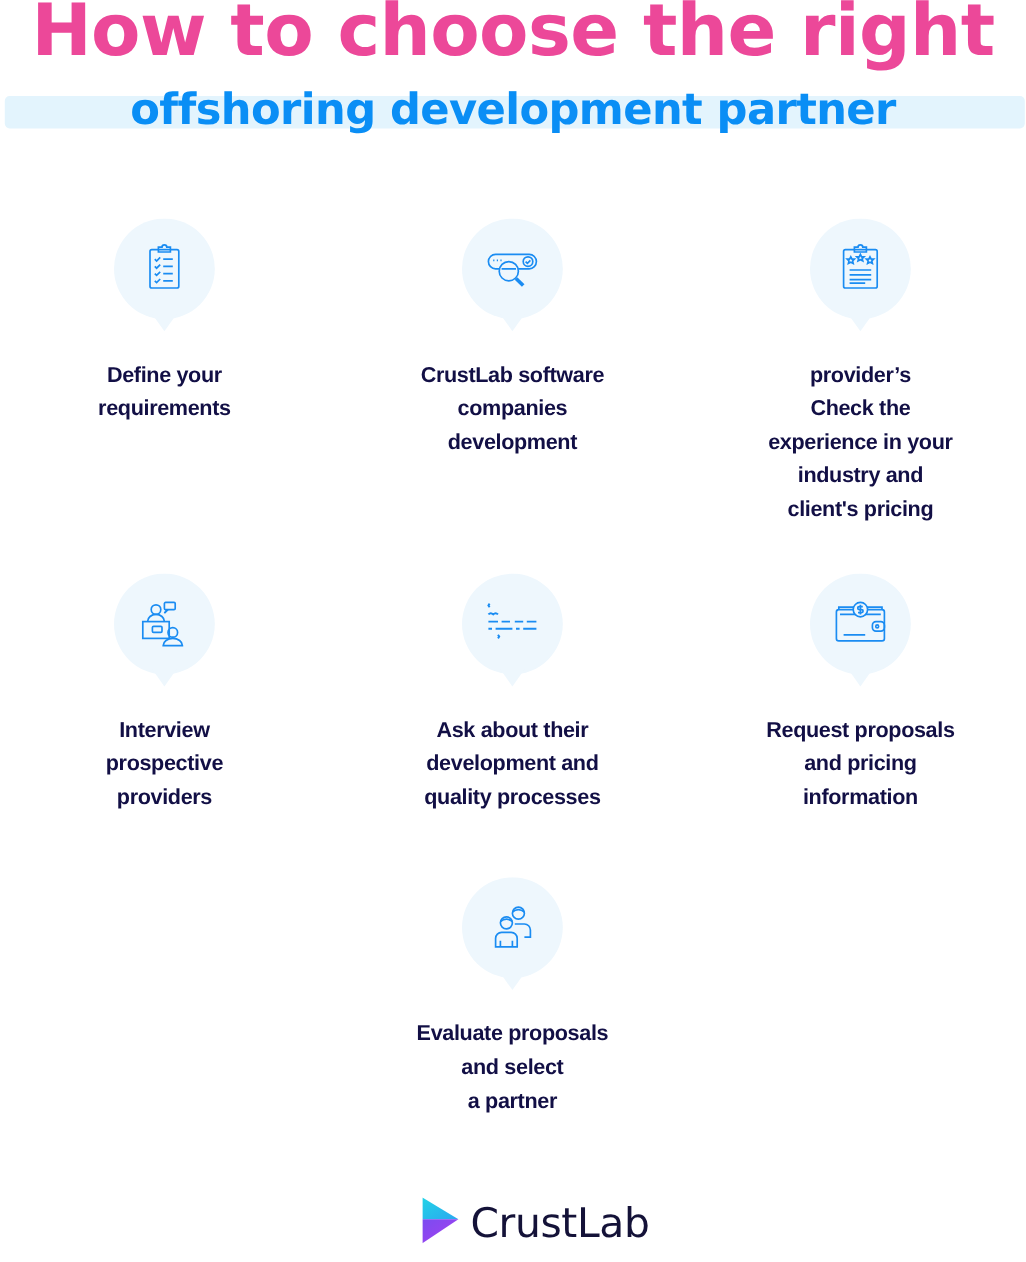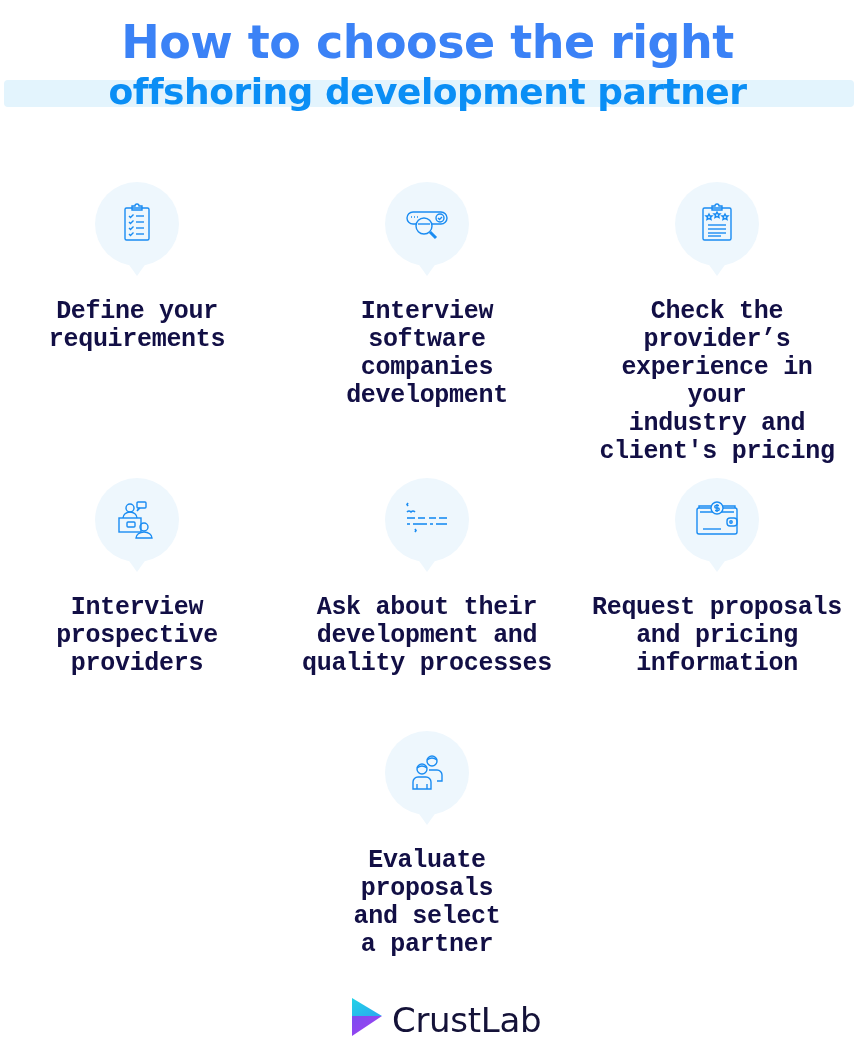--- a/index.html
+++ b/index.html
@@ -1,43 +1,43 @@
 <!DOCTYPE html>
 <html><head>
 <meta charset="utf-8">
 <style>
   html, body { margin: 0; padding: 0; background: #ffffff; }
   body {
     width: 855px; height: 1052px; position: relative; overflow: hidden;
     font-family: "DejaVu Sans", sans-serif;
   }
   .title1 {
-    position: absolute; left: 0; top: 16px; width: 855px; text-align: center;
+    position: absolute; left: 0; top: 0; width: 855px; text-align: center;
     font-family: "DejaVu Sans", sans-serif; font-weight: bold;
-    font-size: 46px; line-height: 52px; color: #3b82f6; letter-spacing: -0.5px;
+    font-size: 60px; line-height: 52px; color: #ec4899; letter-spacing: -0.5px;
   }
   .band {
     position: absolute; left: 4px; top: 80px; width: 850px; height: 27px;
     background: #e3f4fd; border-radius: 4px;
   }
   .title2 {
     position: absolute; left: 0; top: 66px; width: 855px; text-align: center;
     font-family: "DejaVu Sans", sans-serif; font-weight: bold;
     font-size: 36px; line-height: 52px; color: #0a8ef5; letter-spacing: -0.5px;
   }
   .step { position: absolute; width: 260px; }
   .bubble {
     position: absolute; left: 86px; top: 0; width: 88px; height: 96px;
   }
   .bubble svg.bg { position: absolute; left: 0; top: 0; }
   .bubble .ico { position: absolute; left: 22px; top: 20px; width: 44px; height: 44px; }
   .label {
     position: absolute; left: 0; top: 116px; width: 260px; text-align: center;
-    font-family: Liberation Mono, monospace; font-weight: bold;
-    font-size: 25px; line-height: 28px; color: #120f45; letter-spacing: -0.3px;
+    font-family: Liberation Sans, sans-serif; font-weight: bold;
+    font-size: 18px; line-height: 28px; color: #120f45; letter-spacing: -0.3px;
   }
   .logo { position: absolute; left: 352px; top: 996px; height: 42px; width: 160px; }
   .logo-text {
     position: absolute; left: 40px; top: 4px;
     font-family: "DejaVu Sans", sans-serif; font-size: 34px; font-weight: 500;
     color: #141238; letter-spacing: -0.3px;
   }
 </style>
 </head>
 <body>
@@ -83,21 +83,21 @@
         <path d="M33 16 l1.5 1.5 l2.5 -2.5"></path>
       <line x1="6" y1="15" x2="7" y2="15"></line>
         <line x1="9" y1="15" x2="10" y2="15"></line>
         <line x1="12" y1="15" x2="13" y2="15"></line>
       <circle cx="19" cy="24" r="8" fill="#eef7fd"></circle>
       <line x1="13" y1="22" x2="25" y2="22"></line>
       <line x1="25" y1="30" x2="31" y2="36" stroke-width="3"></line>
     </svg>
   </div>
   <div class="label">
-    <div>Interview software</div>
+    <div>CrustLab software</div>
       <div>companies</div>
       <div>development</div>
   </div>
 </div>
 
 <div class="step" style="left:587px; top:182px;">
   <div class="bubble">
     <svg class="bg" width="88" height="96" viewBox="0 0 88 96">
         <circle cx="44" cy="42" r="42" fill="#eef7fd"></circle>
         <polygon points="34,80 54,80 44,94" fill="#eef7fd"></polygon>
@@ -108,22 +108,22 @@
       <path d="M14 12 l1 2 h2 l-1.5 1.5 l0.5 2 l-2 -1 l-2 1 l0.5 -2 l-1.5 -1.5 h2z"></path>
       <path d="M22 10 l1 2 h2 l-1.5 1.5 l0.5 2 l-2 -1 l-2 1 l0.5 -2 l-1.5 -1.5 h2z"></path>
       <path d="M30 12 l1 2 h2 l-1.5 1.5 l0.5 2 l-2 -1 l-2 1 l0.5 -2 l-1.5 -1.5 h2z"></path>
       <line x1="13" y1="23" x2="31" y2="23"></line>
         <line x1="13" y1="27" x2="31" y2="27"></line>
       <line x1="13" y1="31" x2="31" y2="31"></line>
         <line x1="13" y1="34" x2="26" y2="34"></line>
     </svg>
   </div>
   <div class="label">
-    <div>Check the</div>
-      <div>provider’s</div>
+    <div>provider’s</div>
+      <div>Check the</div>
       <div>experience in your</div>
       <div>industry and</div>
       <div>client's pricing</div>
   </div>
 </div>
 
 <div class="step" style="left:7px; top:478px;">
   <div class="bubble">
     <svg class="bg" width="88" height="96" viewBox="0 0 88 96">
         <circle cx="44" cy="42" r="42" fill="#eef7fd"></circle>

